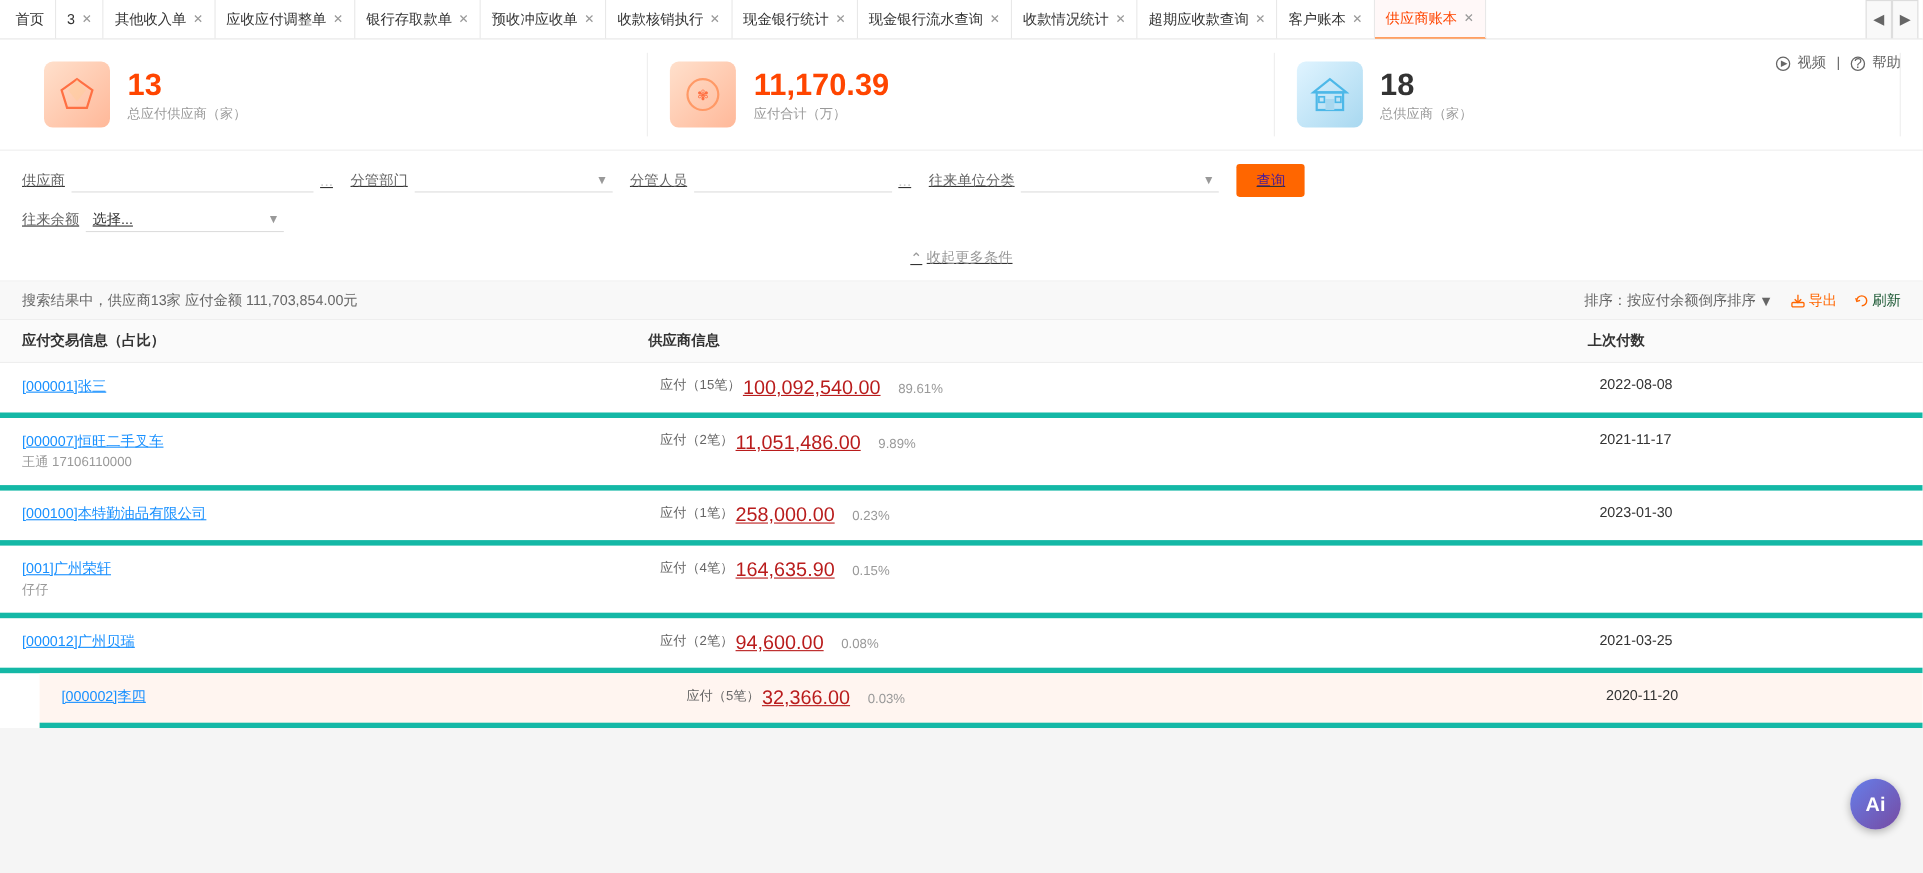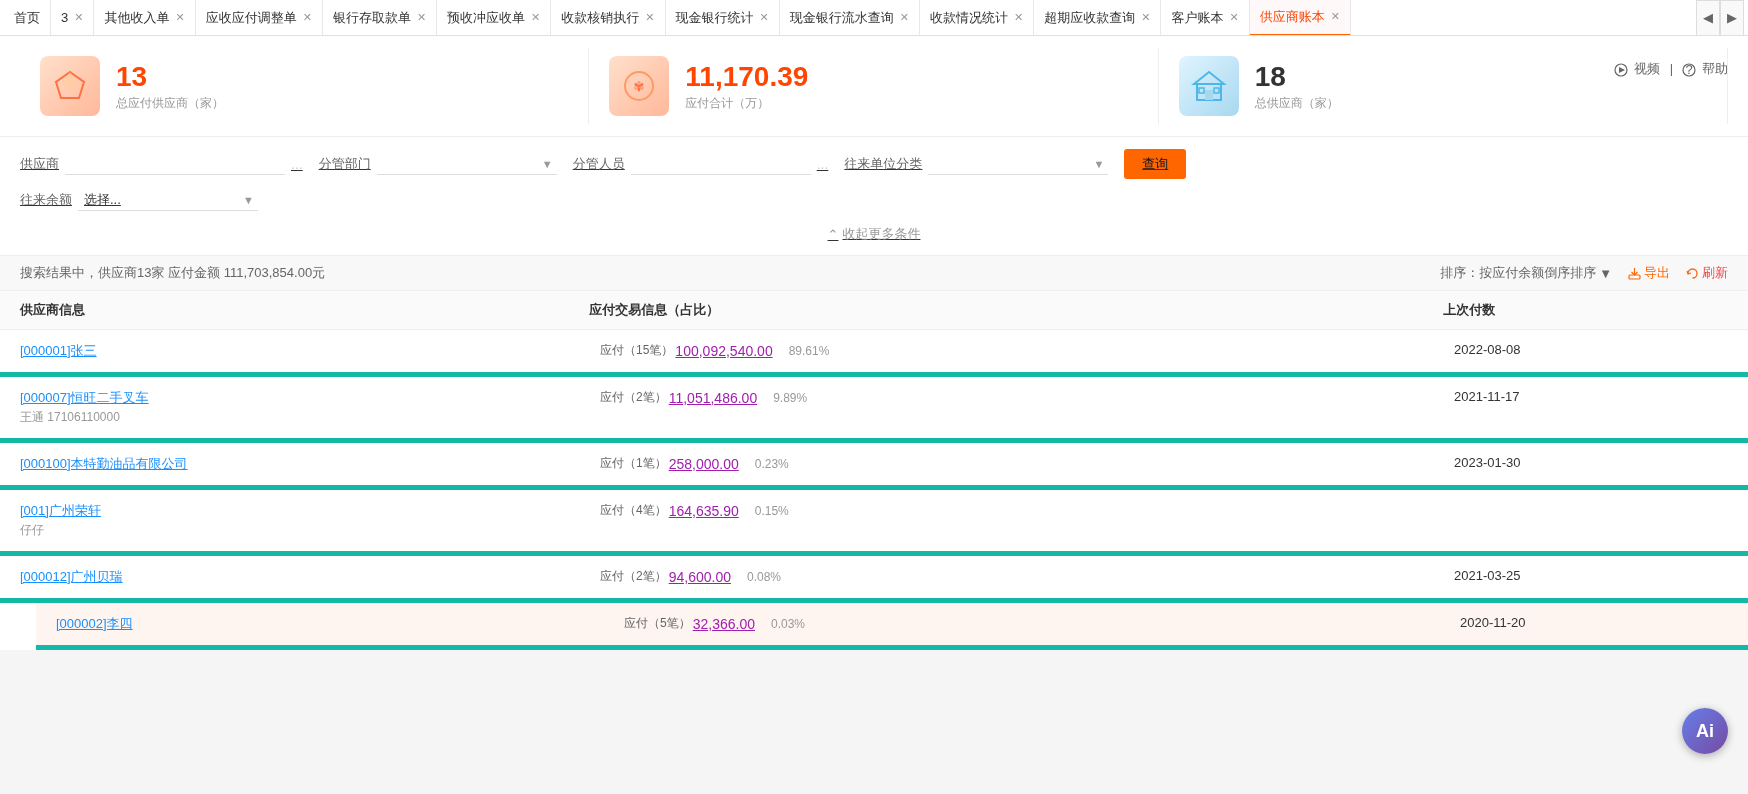--- a/index.html
+++ b/index.html
@@ -106,21 +106,21 @@
       font-size: 12px;
       color: #999;
       margin-top: 2px;
     }
     .summary-text .big-num.dark {
       color: #333;
     }
     .top-right-links {
       position: absolute;
       right: 20px;
-      top: 24px;
+      top: 12px;
       font-size: 12px;
       color: #666;
     }
     .top-right-links span { cursor: pointer; color: #666; }
 
     
     .filter-bar {
       background: #fff;
       padding: 12px 20px 8px;
       border-bottom: 1px solid #eee;
@@ -178,21 +178,21 @@
       pointer-events: none;
       font-size: 11px;
     }
     .filter-dots {
       color: #ccc;
       cursor: pointer;
       font-size: 14px;
     }
     .btn-query {
       background: #ff6600;
-      color: #0f172a;
+      color: #4c1d95;
       border: none;
       padding: 6px 18px;
       border-radius: 3px;
       cursor: pointer;
       font-size: 13px;
     }
     .collapse-btn {
       display: flex;
       align-items: center;
       justify-content: center;
@@ -268,22 +268,22 @@
     .transaction-info {
       display: flex;
       flex-direction: row;
       gap: 2px;
     }
     .trans-label {
       font-size: 12px;
       color: #666;
     }
     .trans-amount {
-      color: #a21caf;
-      font-size: 14px;
+      color: #b91c1c;
+      font-size: 18px;
       font-weight: 500;
       cursor: pointer;
       text-decoration: underline;
     }
     .trans-percent {
       font-size: 12px;
       color: #999;
       margin-left: 16px;
     }
     .trans-row {
@@ -508,29 +508,29 @@
       </span>
       <span style="color:#ff6600;">导出</span>
     </span>
     <span>
       <span>
         <svg width="13" height="13" viewBox="0 0 13 13" style="vertical-align:middle">
             <path d="M2,6.5 A4.5,4.5 0 1,1 6.5,11" fill="none" stroke="#f60" stroke-width="1.3"></path>
             <polyline points="1,4 2,7 5,6" fill="none" stroke="#f60" stroke-width="1.2"></polyline>
           </svg>
       </span>
-      <span style="color:#ef4444;">刷新</span>
+      <span style="color:#14532d;">刷新</span>
     </span>
   </div>
 </div>
 
 <div class="main-table">
   <div class="table-header">
+    <span>应付交易信息（占比）</span>
     <span>供应商信息</span>
-    <span>应付交易信息（占比）</span>
     <span>上次付数</span>
   </div>
   <div class="table-container">
 
     <div class="table-row">
       <div>
         <div class="supplier-name">[000001]张三</div>
       </div>
       <div class="transaction-info">
         <div class="trans-label">应付（15笔）</div>

